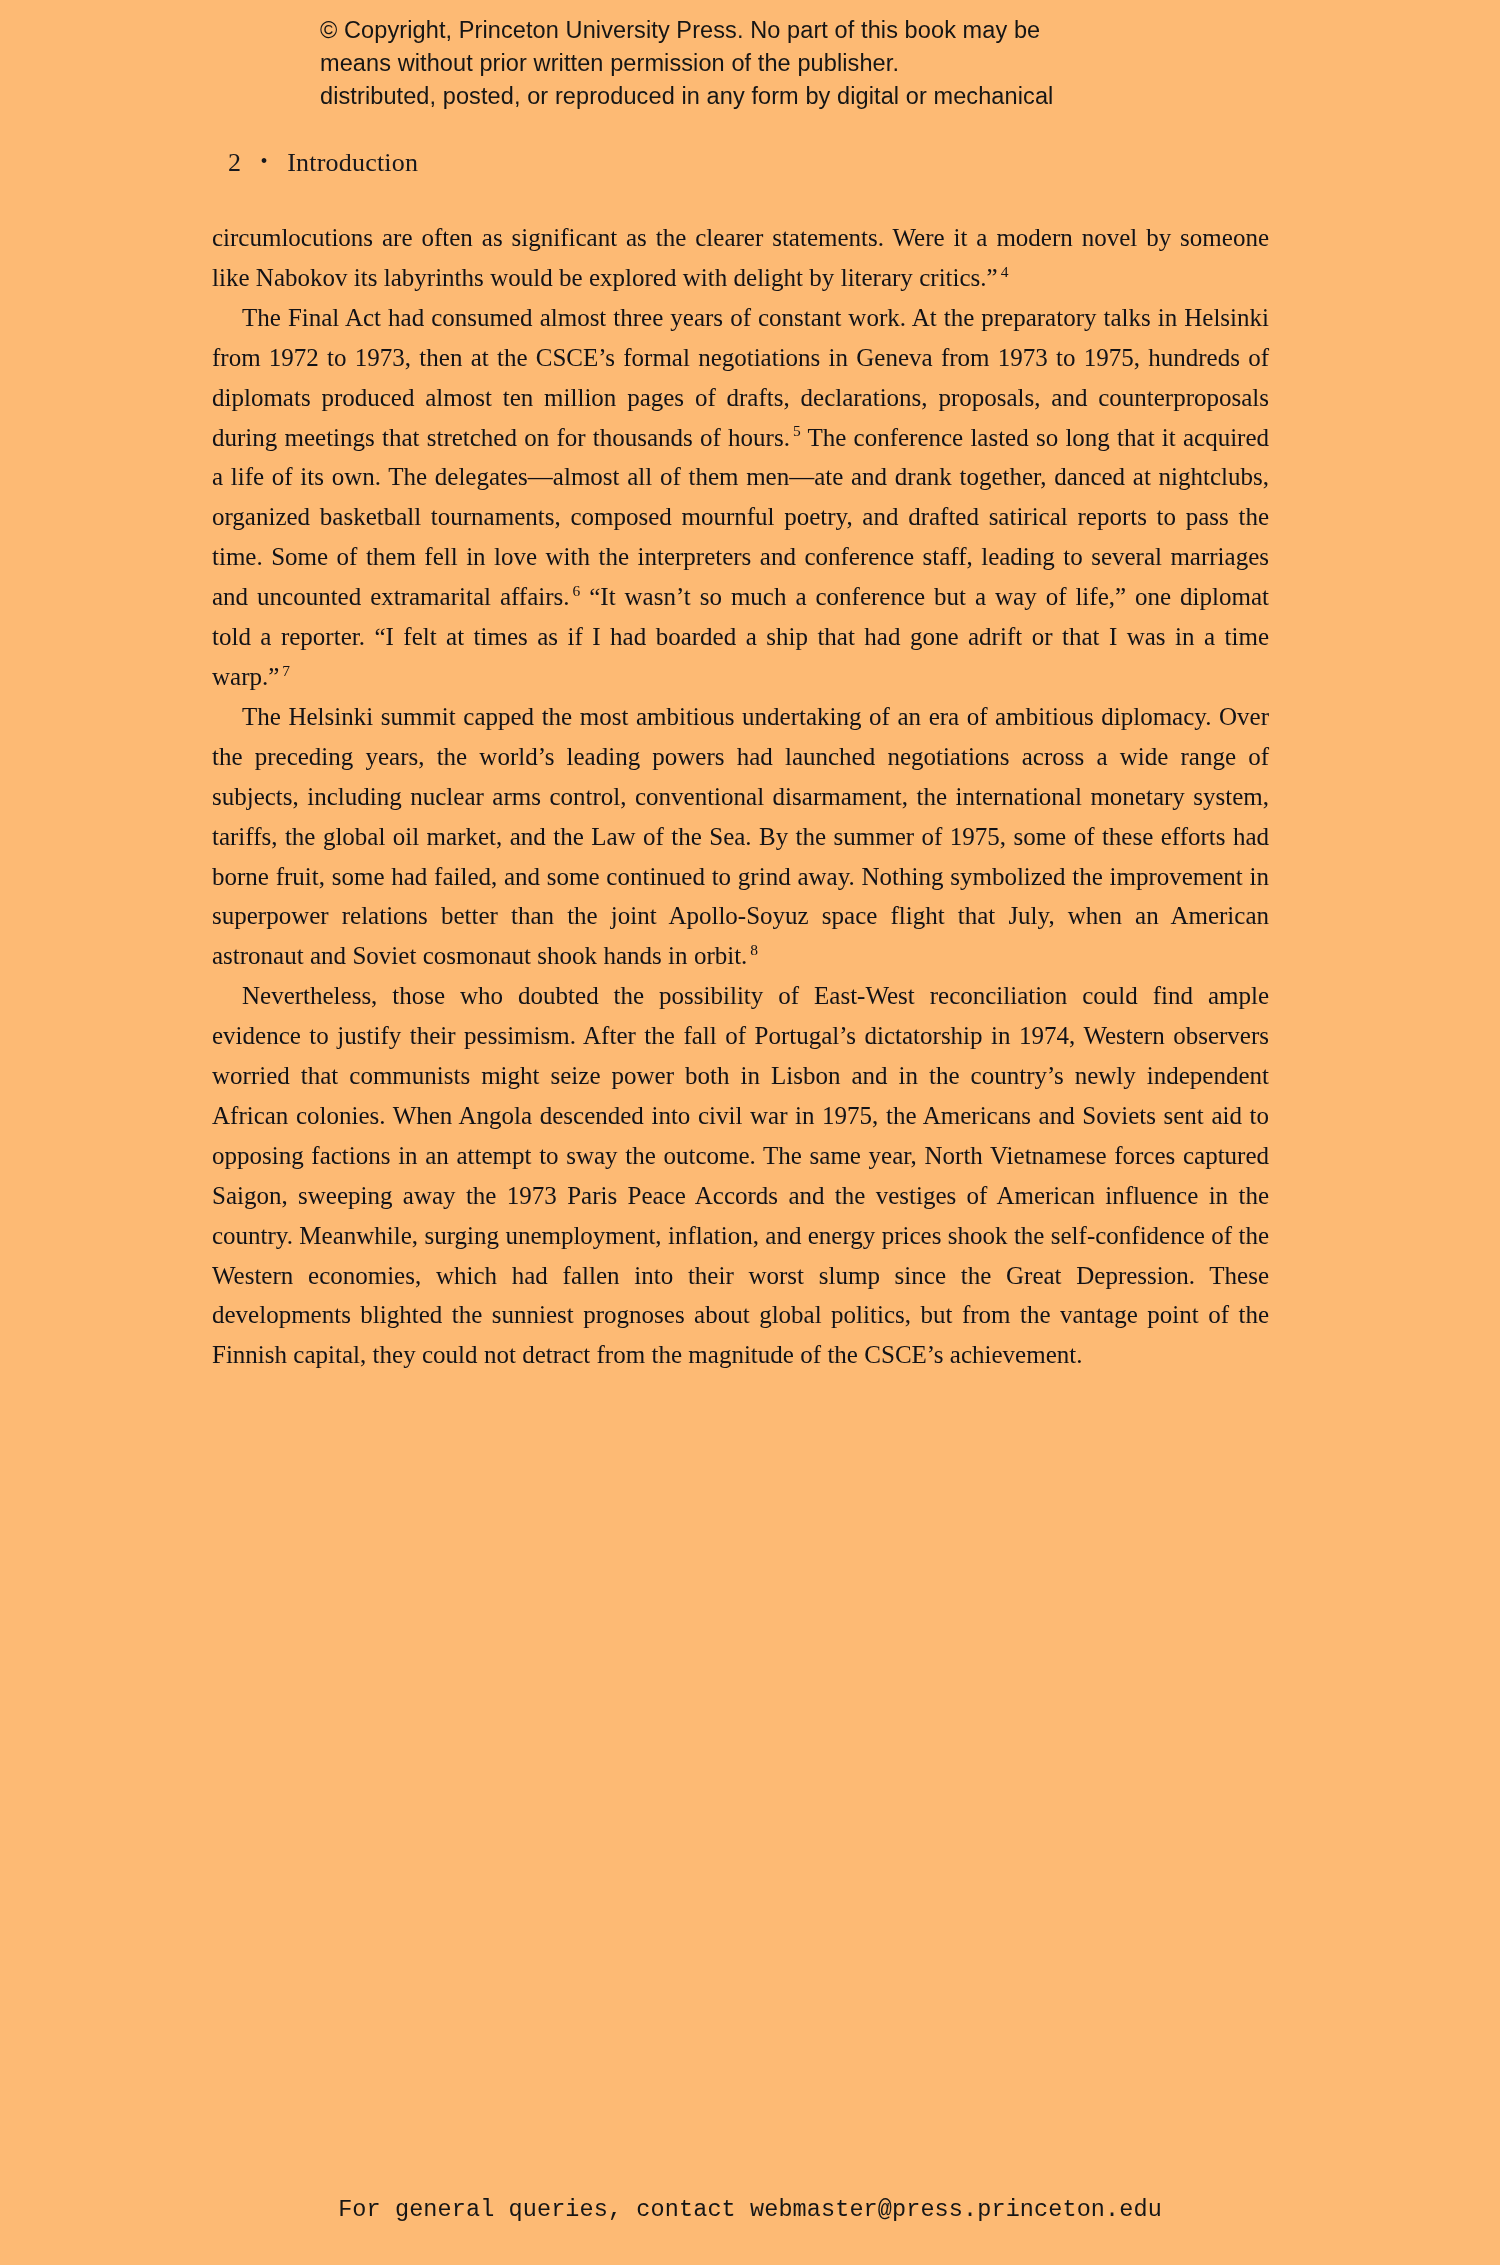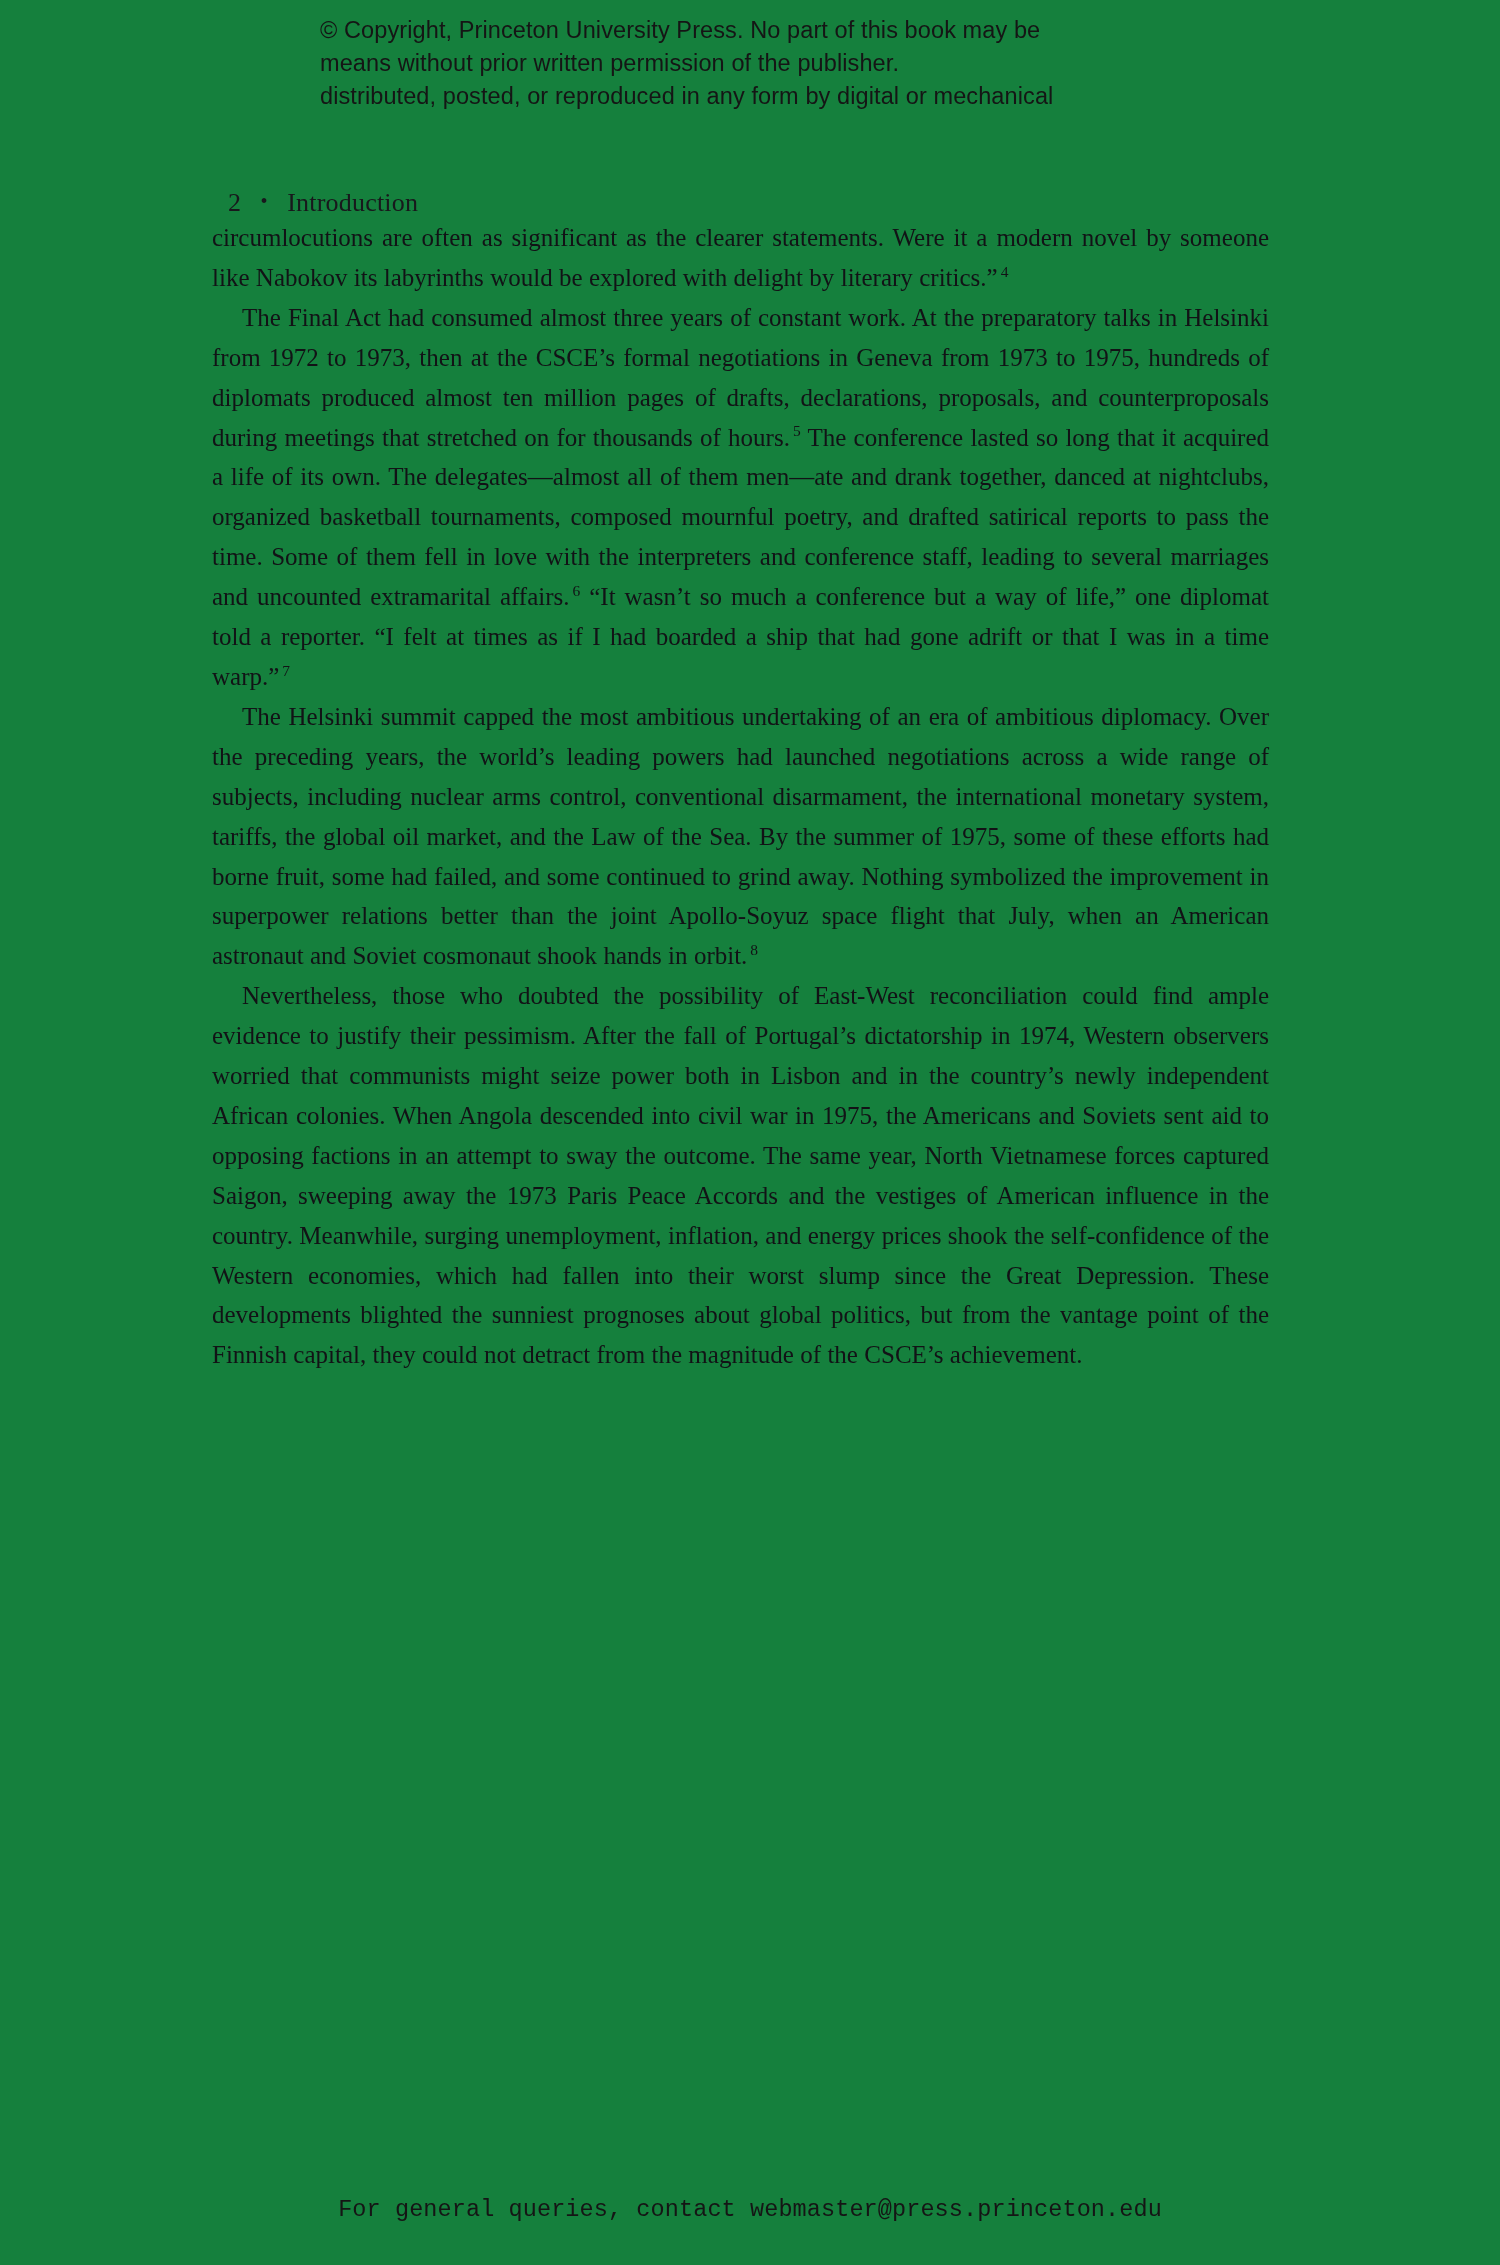--- a/index.html
+++ b/index.html
@@ -13,21 +13,21 @@
     height: 2265px;
     position: relative;
     font-family: "Liberation Serif", "DejaVu Serif", serif;
     color: #121212;
     overflow: hidden;
   }
 
   .page {
     position: absolute;
     inset: 0;
-    background: #15803d;
+    background: #fdba74;
   }
 
   
   .copyright-notice {
     position: absolute;
     left: 320px;
     top: 14px;
     width: 860px;
     font-family: "Liberation Sans", "DejaVu Sans", sans-serif;
     font-size: 23.5px;
@@ -54,21 +54,21 @@
   }
   .running-head .rh-page { display: inline-block; }
   .running-head .rh-sep {
     display: inline-block;
     width: 46px;
     text-align: center;
     font-size: 20px;
     position: relative;
     top: -3px;
   }
-  .running-head .rh-title { display: inline-block; margin-top: 40px; }
+  .running-head .rh-title { display: inline-block; }
 
   
   .body-text {
     position: absolute;
     left: 212px;
     top: 218px;
     width: 1057px;
     font-size: 25px;
     line-height: 39.9px;
     text-align: justify;

